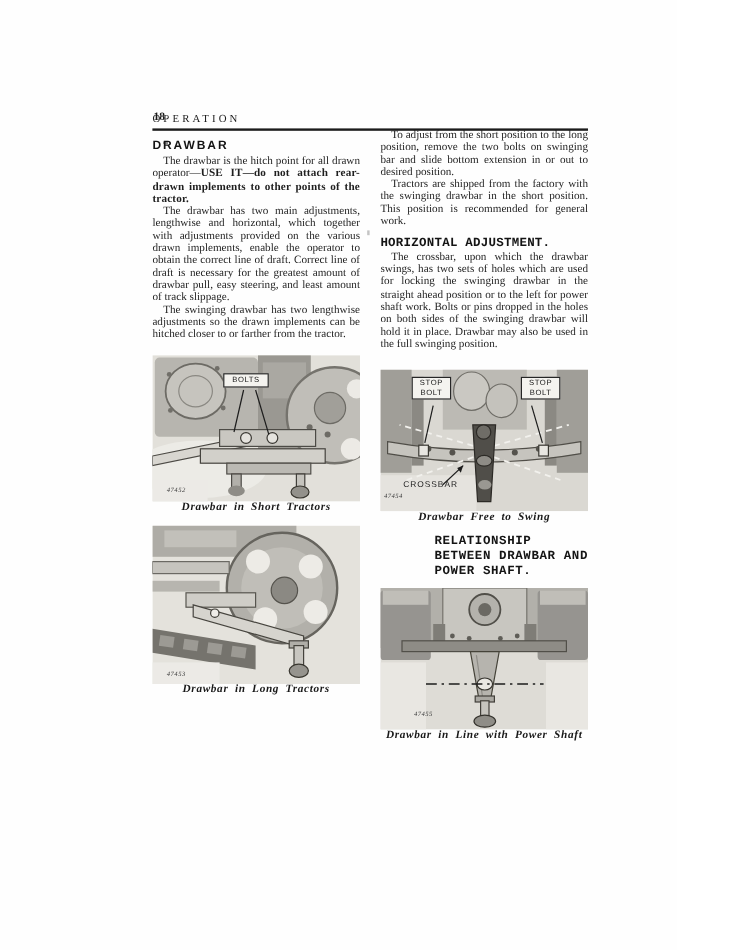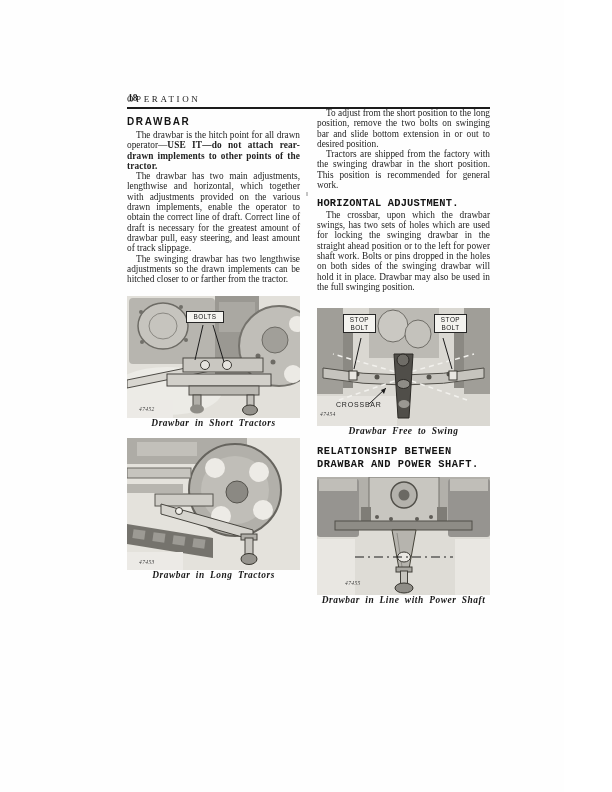--- a/index.html
+++ b/index.html
@@ -29,21 +29,21 @@
     margin:0; font-size:9.3px; line-height:10.3px; text-align:justify;
     text-indent:9px; color:#1e1e1e;
   }
   p.body b, .bold-run { font-weight:bold; letter-spacing:0.15px; }
   .mt3{margin-top:3px}.mt4{margin-top:4px}.mt6{margin-top:6px}.mt7{margin-top:7px}
   .mt8{margin-top:8px}.mt9{margin-top:9px}.mt10{margin-top:10px}.mt12{margin-top:12px}.mt16{margin-top:16px}
   h2.sub {
     margin:8px 0 0 0; font-size:10.4px; line-height:11.5px; font-weight:bold;
     letter-spacing:0.2px; color:#141414; font-family:Liberation Mono, monospace;
   }
-  h2.sub-multi { line-height:12.6px; letter-spacing:0.5px; }
+  h2.sub-multi { line-height:12.6px; letter-spacing:0.5px;margin-left:45px; }
 
   
   .figure { position:relative; width:173px; }
   .figure svg { display:block; }
   .fig-num {
     position:absolute; font-style:italic; font-size:5.5px; color:#3a3a3a;
     letter-spacing:0.4px; font-family:"Liberation Serif", serif;
   }
   .caption {
     margin:0; text-align:center; font-weight:bold; font-style:italic;

